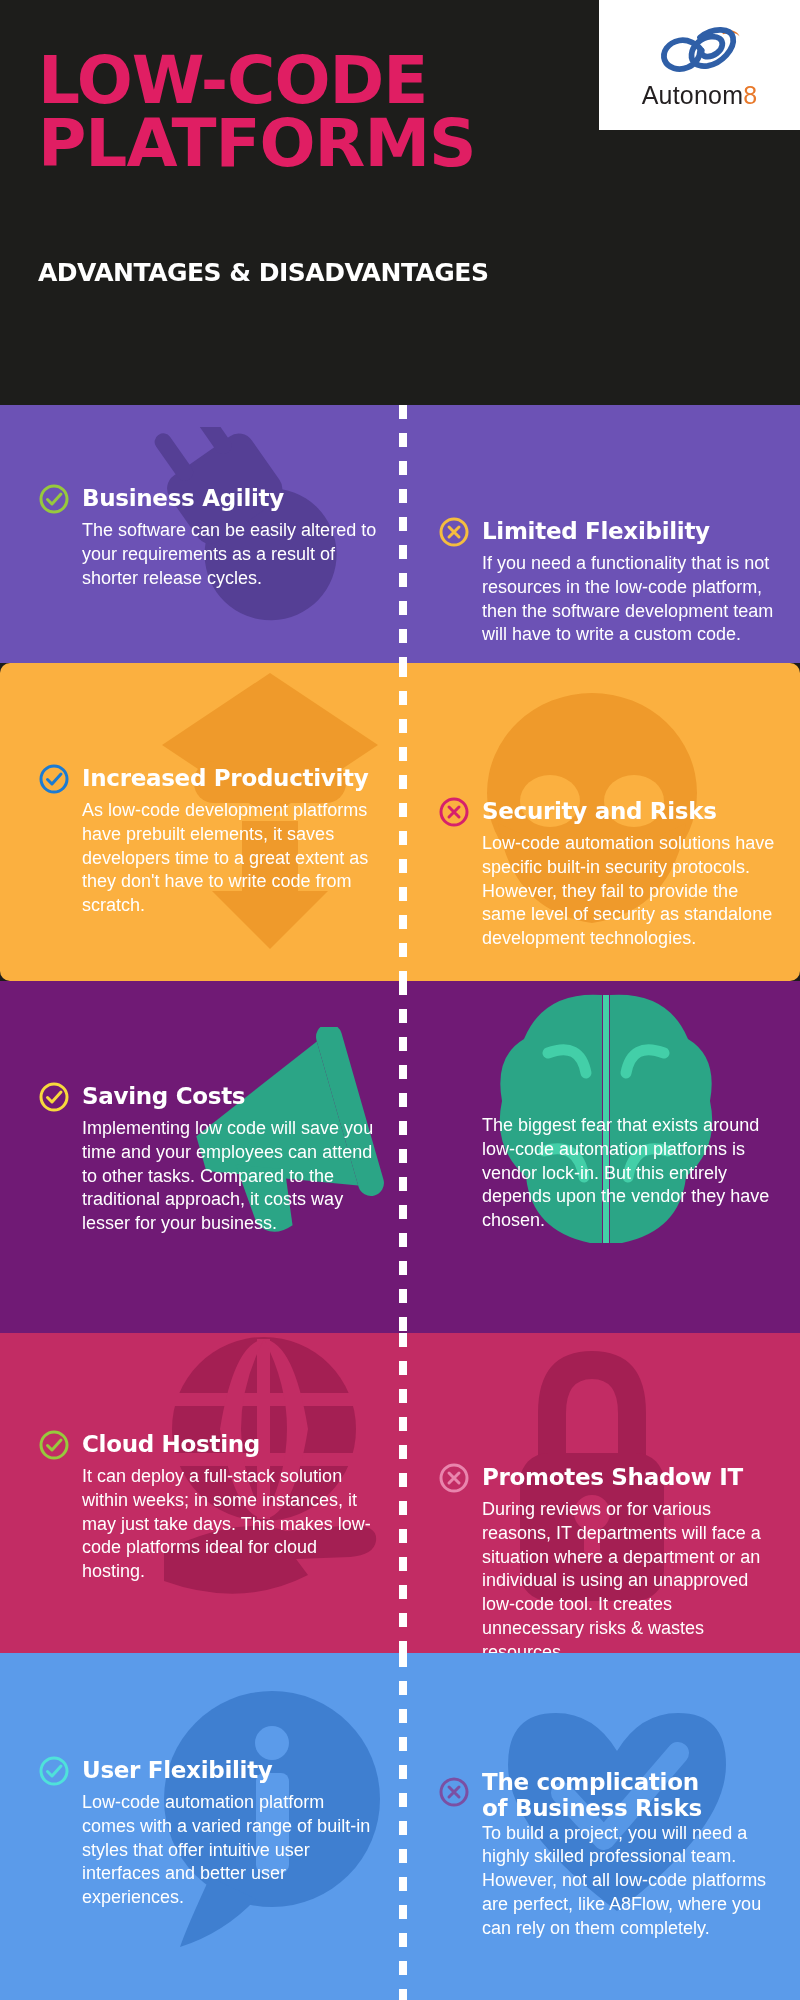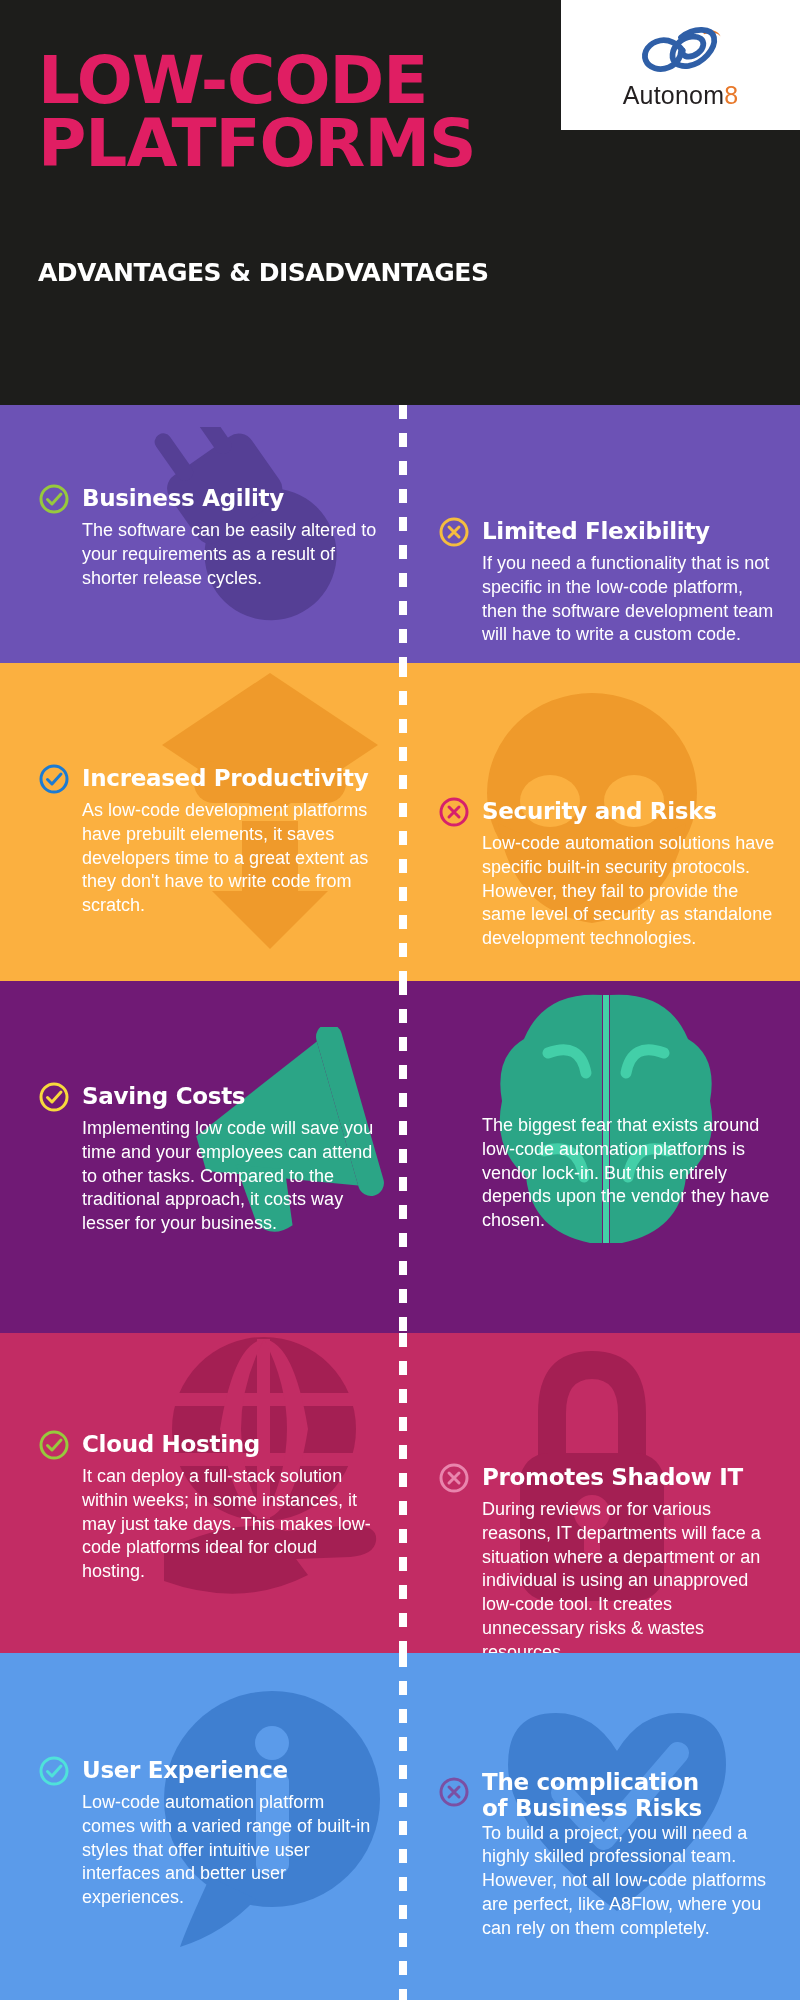--- a/index.html
+++ b/index.html
@@ -7,21 +7,21 @@
   body {
     font-family: "Liberation Sans", sans-serif;
     background:#1d1d1b;
     overflow:hidden;
   }
   .page { position:relative; width:800px; height:2000px; overflow:hidden; }
 
   
   .header { position:relative; height:405px; background:#1d1d1b; overflow:hidden; }
   .logo-box {
-    position:absolute; top:0; right:0; width:239px; height:130px;
+    position:absolute; top:0; right:0; width:201px; height:130px;
     background:#ffffff; display:flex; flex-direction:column;
     align-items:center; justify-content:center;
   }
   .logo-mark { width:92px; height:58px; display:block; }
   .logo-word { font-size:25px; letter-spacing:0.2px; color:#231f20; font-family:"Liberation Sans", sans-serif; font-weight:400; line-height:1; margin-top:2px; }
   .logo-word .eight { color:#e8792b; }
 
   .title-main {
     position:absolute; left:38px; top:50px;
     font-size:66px; font-weight:bold; line-height:0.95;
@@ -113,27 +113,27 @@
       </div>
       <div class="col right">
         <div class="item" style="top:78px;">
           <div class="item-head">
             <svg class="ico" viewBox="0 0 32 32">
                 <circle cx="16" cy="16" r="13" fill="none" stroke="#f5bd3f" stroke-width="3"></circle>
                 <path d="M11 11 L21 21 M21 11 L11 21" stroke="#f5bd3f" stroke-width="3" stroke-linecap="round"></path>
               </svg>
             <div class="heading">Limited Flexibility</div>
           </div>
-          <div class="body-txt">If you need a functionality that is not specific in the low-code platform, then the software development team will have to write a custom code.</div>
-        </div>
-      </div>
-    </div>
-  </div>
-
-  <div class="section" style="height:318px;background:#fbb040;">
+          <div class="body-txt">If you need a functionality that is not resources in the low-code platform, then the software development team will have to write a custom code.</div>
+        </div>
+      </div>
+    </div>
+  </div>
+
+  <div class="section" style="height:318px;background:#fbb040;border-radius:10px;">
     <svg class="wm" style="left:150px;top:-10px;" width="240" height="300" viewBox="0 0 240 300">
       <g fill="#ef9a2b">
         <path d="M120 20 L228 92 L120 164 L12 92 Z"></path>
         <rect x="44" y="108" width="152" height="42" rx="20"></rect>
         <path d="M92 168 L148 168 L148 238 L178 238 L120 296 L62 238 L92 238 Z"></path>
       </g>
     </svg>
     <svg class="wm" style="left:472px;top:10px;" width="240" height="280" viewBox="0 0 240 280">
       <g fill="#ef9a2b">
         <ellipse cx="120" cy="120" rx="105" ry="100"></ellipse>
@@ -280,21 +280,21 @@
     </svg>
     <div class="divider"></div>
     <div class="cols">
       <div class="col left">
         <div class="item" style="top:102px;">
           <div class="item-head">
             <svg class="ico" viewBox="0 0 32 32">
                 <circle cx="16" cy="16" r="13" fill="none" stroke="#4fe2da" stroke-width="3"></circle>
                 <path d="M9.5 16.5 L14 21 L23 11" fill="none" stroke="#4fe2da" stroke-width="3" stroke-linecap="round" stroke-linejoin="round"></path>
               </svg>
-            <div class="heading">User Experience</div>
+            <div class="heading">User Flexibility</div>
           </div>
           <div class="body-txt">Low-code automation platform comes with a varied range of built-in styles that offer intuitive user interfaces and better user experiences.</div>
         </div>
       </div>
       <div class="col right">
         <div class="item" style="top:84px;">
           <div class="head-multiline">
             <svg class="ico" viewBox="0 0 32 32">
                 <circle cx="16" cy="16" r="13" fill="none" stroke="#7b4fa3" stroke-width="3"></circle>
                 <path d="M11 11 L21 21 M21 11 L11 21" stroke="#7b4fa3" stroke-width="3" stroke-linecap="round"></path>

